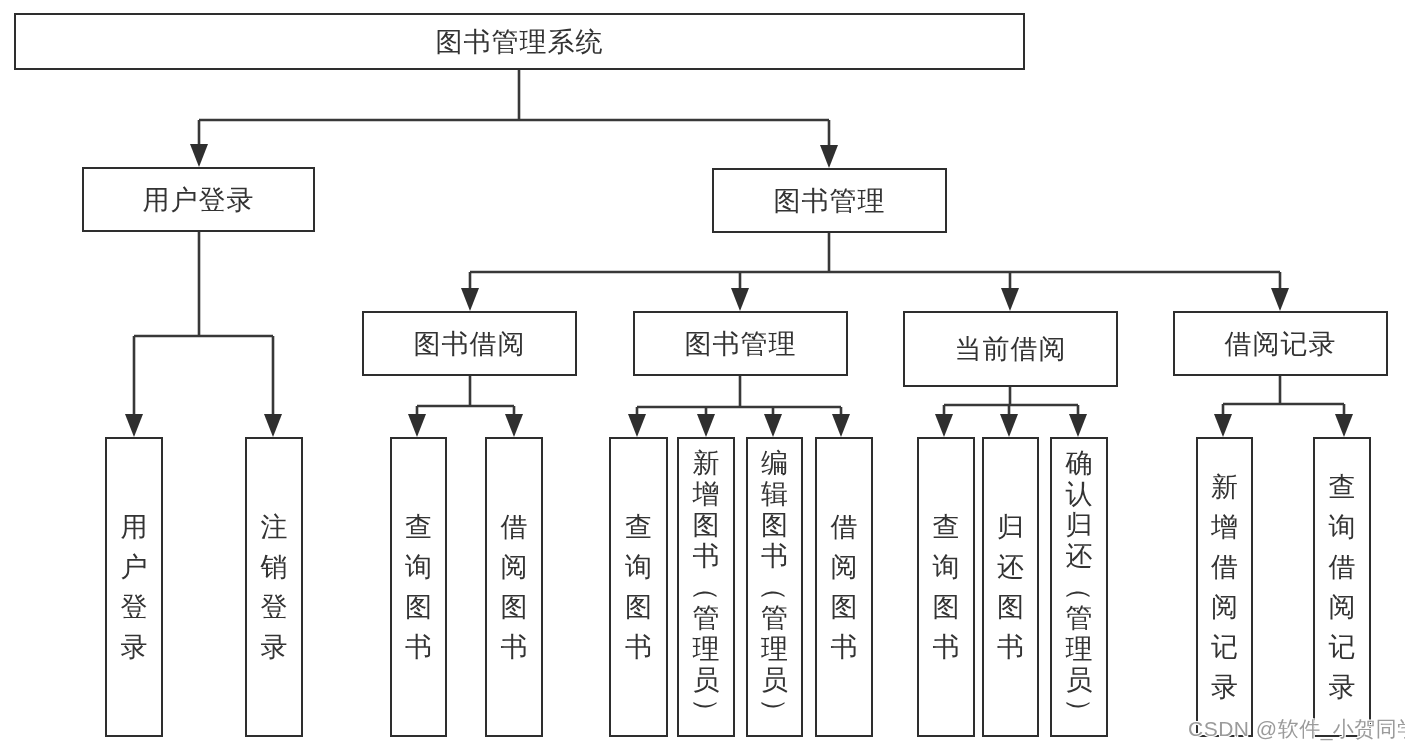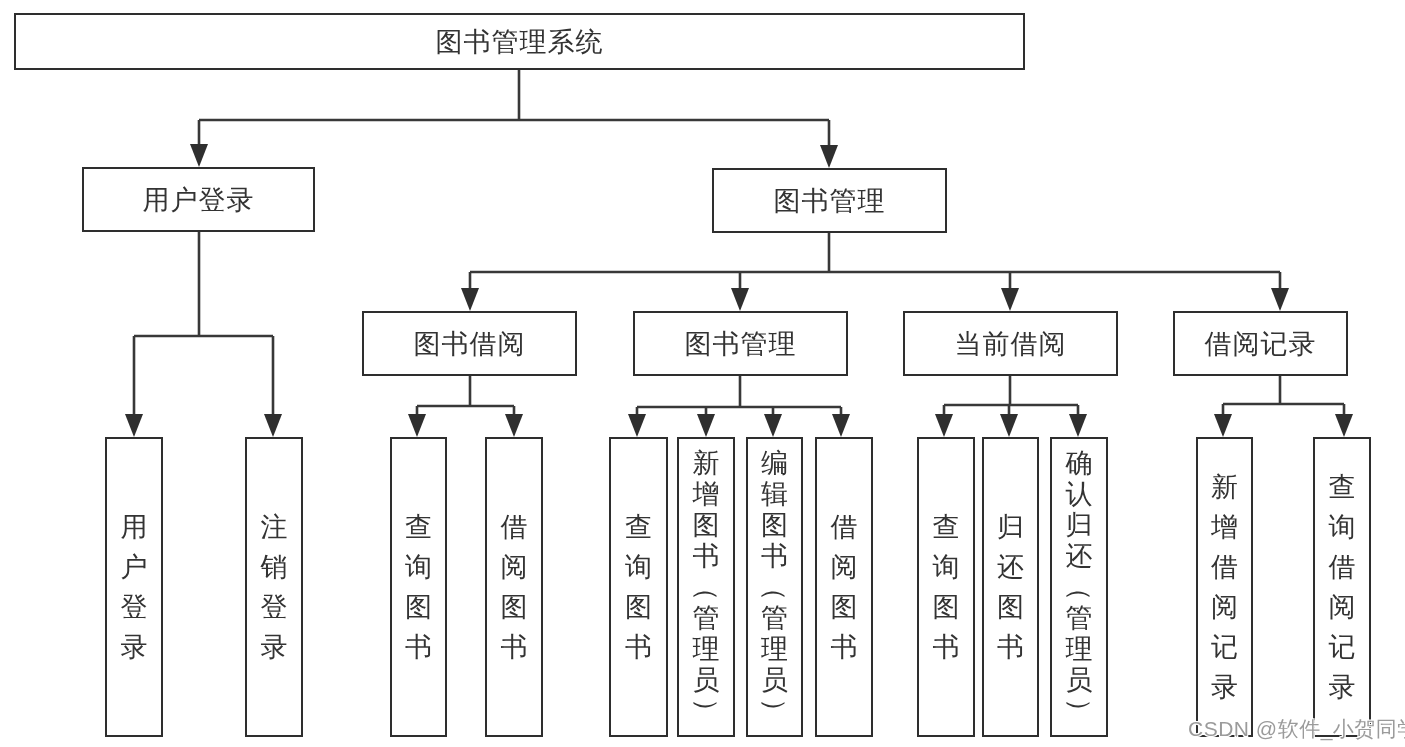--- a/index.html
+++ b/index.html
@@ -125,24 +125,24 @@
   <div class="node hbox" style="left:712px; top:168px; width:235px; height:65px;text-align:center;">
     <span>图书管理</span>
   </div>
 
   <div class="node hbox" style="left:362px; top:311px; width:215px; height:65px;">
     <span>图书借阅</span>
   </div>
   <div class="node hbox" style="left:633px; top:311px; width:215px; height:65px;">
     <span>图书管理</span>
   </div>
-  <div class="node hbox" style="left:903px; top:311px; width:215px; height:65px;">
+  <div class="node hbox" style="left:903px; top:311px; width:215px; height:76px;">
     <span>当前借阅</span>
   </div>
-  <div class="node hbox" style="left:1173px; top:311px; width:175px; height:65px;">
+  <div class="node hbox" style="left:1173px; top:311px; width:215px; height:65px;">
     <span>借阅记录</span>
   </div>
 
   <div class="node vbox" style="left:105px; width:58px;">
     <div class="vtext">
         <span style="height: 40px;">用</span>
         <span style="height: 40px;">户</span>
         <span style="height: 40px;">登</span>
         <span style="height: 40px;">录</span>
       </div>

